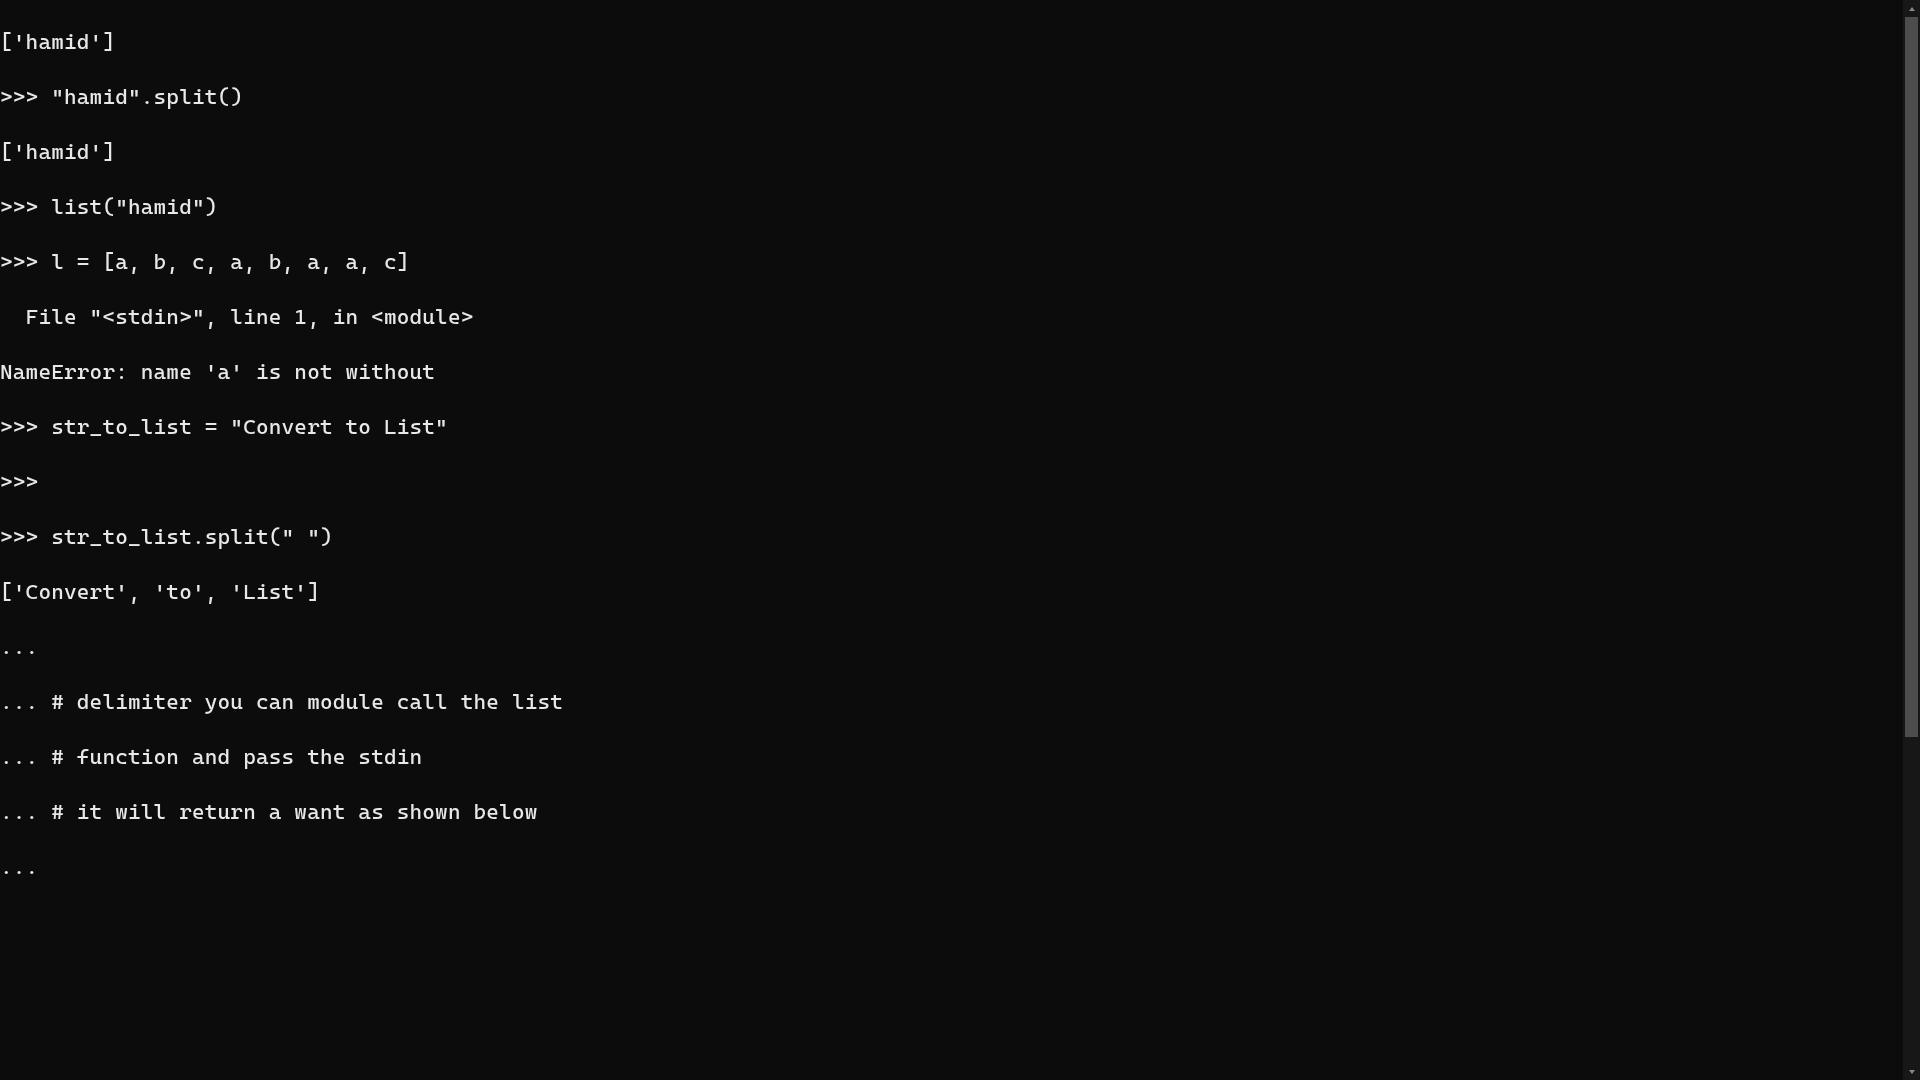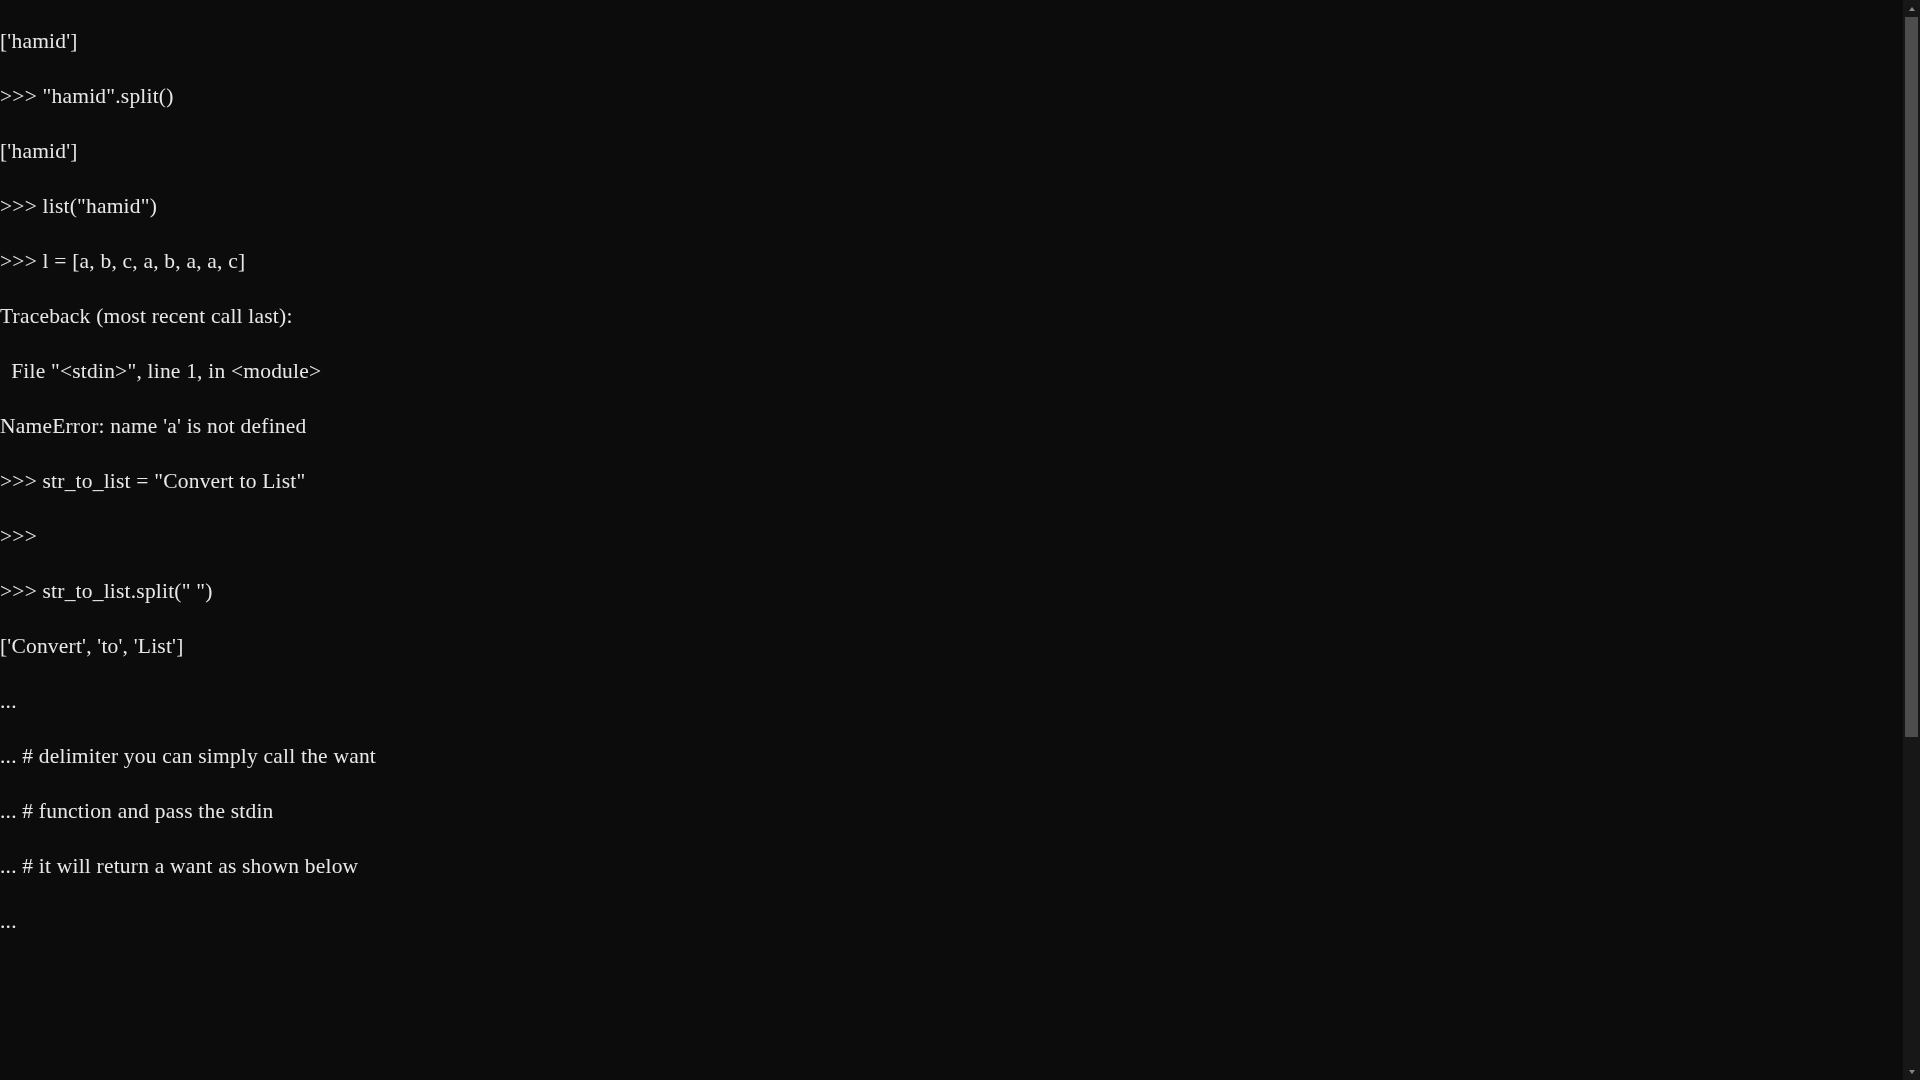--- a/index.html
+++ b/index.html
@@ -19,21 +19,20 @@
       position: relative;
     }
     .terminal-content {
       padding: 0;
       white-space: pre;
       letter-spacing: 0.2px;
     }
     .line {
       display: block;
       min-height: 1.28em;
-      font-family: Liberation Serif, serif;
     }
     .scrollbar {
       position: absolute;
       right: 0;
       top: 0;
       width: 17px;
       height: 100%;
       background-color: #171717;
     }
     .scrollbar-arrow-up {
@@ -70,29 +69,28 @@
   </style>
 </head>
 <body>
 
 <div class="terminal-content">
 <span class="line">['hamid']</span>
 <span class="line">&gt;&gt;&gt; "hamid".split()</span>
 <span class="line">['hamid']</span>
 <span class="line">&gt;&gt;&gt; list("hamid")</span>
 <span class="line">&gt;&gt;&gt; l = [a, b, c, a, b, a, a, c]</span>
-<span class="line">Traceback (most recent call last):</span>
 <span class="line">  File "&lt;stdin&gt;", line 1, in &lt;module&gt;</span>
-<span class="line">NameError: name 'a' is not defined</span>
+<span class="line">NameError: name 'a' is not without</span>
 <span class="line">&gt;&gt;&gt; str_to_list = "Convert to List"</span>
 <span class="line">&gt;&gt;&gt;</span>
 <span class="line">&gt;&gt;&gt; str_to_list.split(" ")</span>
 <span class="line">['Convert', 'to', 'List']</span>
 <span class="line">...</span>
-<span class="line">... # delimiter you can simply call the want</span>
+<span class="line">... # delimiter you can module call the list</span>
 <span class="line">... # function and pass the stdin</span>
 <span class="line">... # it will return a want as shown below</span>
 <span class="line">...</span>
 
 
 
 
 
 
 

